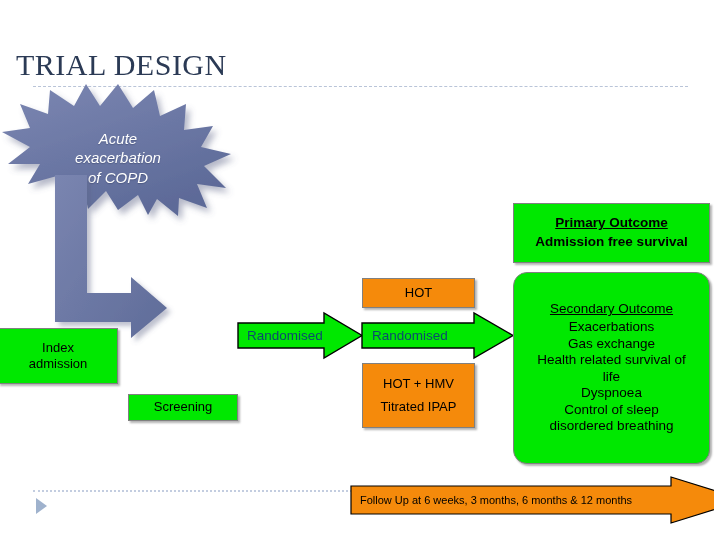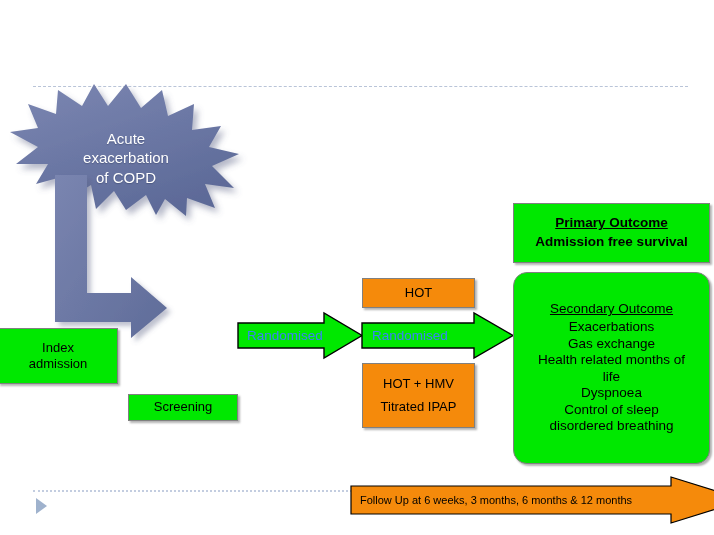--- a/index.html
+++ b/index.html
@@ -21,21 +21,21 @@
     letter-spacing:0.5px;
     white-space:nowrap;
   }
   #title-rule{
     position:absolute;left:33px;top:86px;width:655px;height:0;
     border-top:1px dashed #b9c4d8;
   }
 
   
   #starburst{
-    position:absolute;left:10px;top:84px;width:232px;height:132px;
+    position:absolute;left:2px;top:84px;width:232px;height:132px;font-style:italic;
   }
   #starburst svg{display:block;width:232px;height:132px;overflow:visible;}
   #star-text{
     position:absolute;left:0;top:0;width:232px;height:132px;
     display:flex;flex-direction:column;align-items:center;justify-content:center;
     color:#ffffff;font-size:15px;line-height:1.28;text-align:center;
     padding-top:16px;box-sizing:border-box;
     text-shadow:0 1px 1px rgba(40,50,80,.35);
   }
 
@@ -76,21 +76,21 @@
       flex-direction:column;font-size:13.5px;border-radius:14px;}
   #box-secondary .hd{text-decoration:underline;margin-bottom:1px;}
   #box-secondary .li{line-height:1.22;}
 
   
   .blockarrow{position:absolute;}
   .blockarrow svg{display:block;overflow:visible;}
   .blockarrow .lbl{
     position:absolute;left:0;top:0;height:100%;
     display:flex;align-items:center;justify-content:flex-start;
-    color:#3b82f6;font-size:13.5px;white-space:nowrap;
+    color:#0c4a6e;font-size:13.5px;white-space:nowrap;
   }
   #arrow-randomised{left:238px;top:313px;width:125px;height:45px;}
   #arrow-randomised .lbl{padding-left:9px;width:110px;}
   #arrow-assessments{left:362px;top:313px;width:152px;height:45px;}
   #arrow-assessments .lbl{padding-left:10px;width:130px;}
 
   
   #footer-rule{
     position:absolute;left:33px;top:490px;width:655px;height:0;
     border-top:2px dotted #c3cde0;
@@ -106,20 +106,21 @@
     padding-left:9px;box-sizing:border-box;
     font-size:11px;color:#000;white-space:nowrap;
   }
   sub{font-size:.72em;vertical-align:baseline;position:relative;top:.28em;}
 </style>
 </head>
 <body>
 
 <div class="slide">
 
+  <div id="title">TRIAL DESIGN</div>
   <div id="title-rule"></div>
 
   <div id="starburst">
     <svg viewBox="0 0 232 132" xmlns="http://www.w3.org/2000/svg" aria-hidden="true">
       <defs>
         <linearGradient id="starGrad" x1="0" y1="0" x2="0.6" y2="1">
           <stop offset="0%" stop-color="#7c87b2"></stop>
           <stop offset="55%" stop-color="#6b77a4"></stop>
           <stop offset="100%" stop-color="#5d6a98"></stop>
         </linearGradient>
@@ -178,21 +179,21 @@
 
   <div class="box green" id="box-primary">
     <span class="hd">Primary Outcome</span>
     <span>Admission free survival</span>
   </div>
 
   <div class="box green" id="box-secondary">
     <span class="hd">Secondary Outcome</span>
     <span class="li">Exacerbations</span>
     <span class="li">Gas exchange</span>
-    <span class="li">Health related months of</span>
+    <span class="li">Health related survival of</span>
     <span class="li">life</span>
     <span class="li">Dyspnoea</span>
     <span class="li">Control of sleep</span>
     <span class="li">disordered breathing</span>
   </div>
 
   <div id="footer-rule"></div>
   <div id="footer-bullet">
     <svg width="14" height="18" viewBox="0 0 14 18" xmlns="http://www.w3.org/2000/svg" aria-hidden="true">
       <polygon points="1,1 12,9 1,17" fill="#9fb2cd"></polygon>

